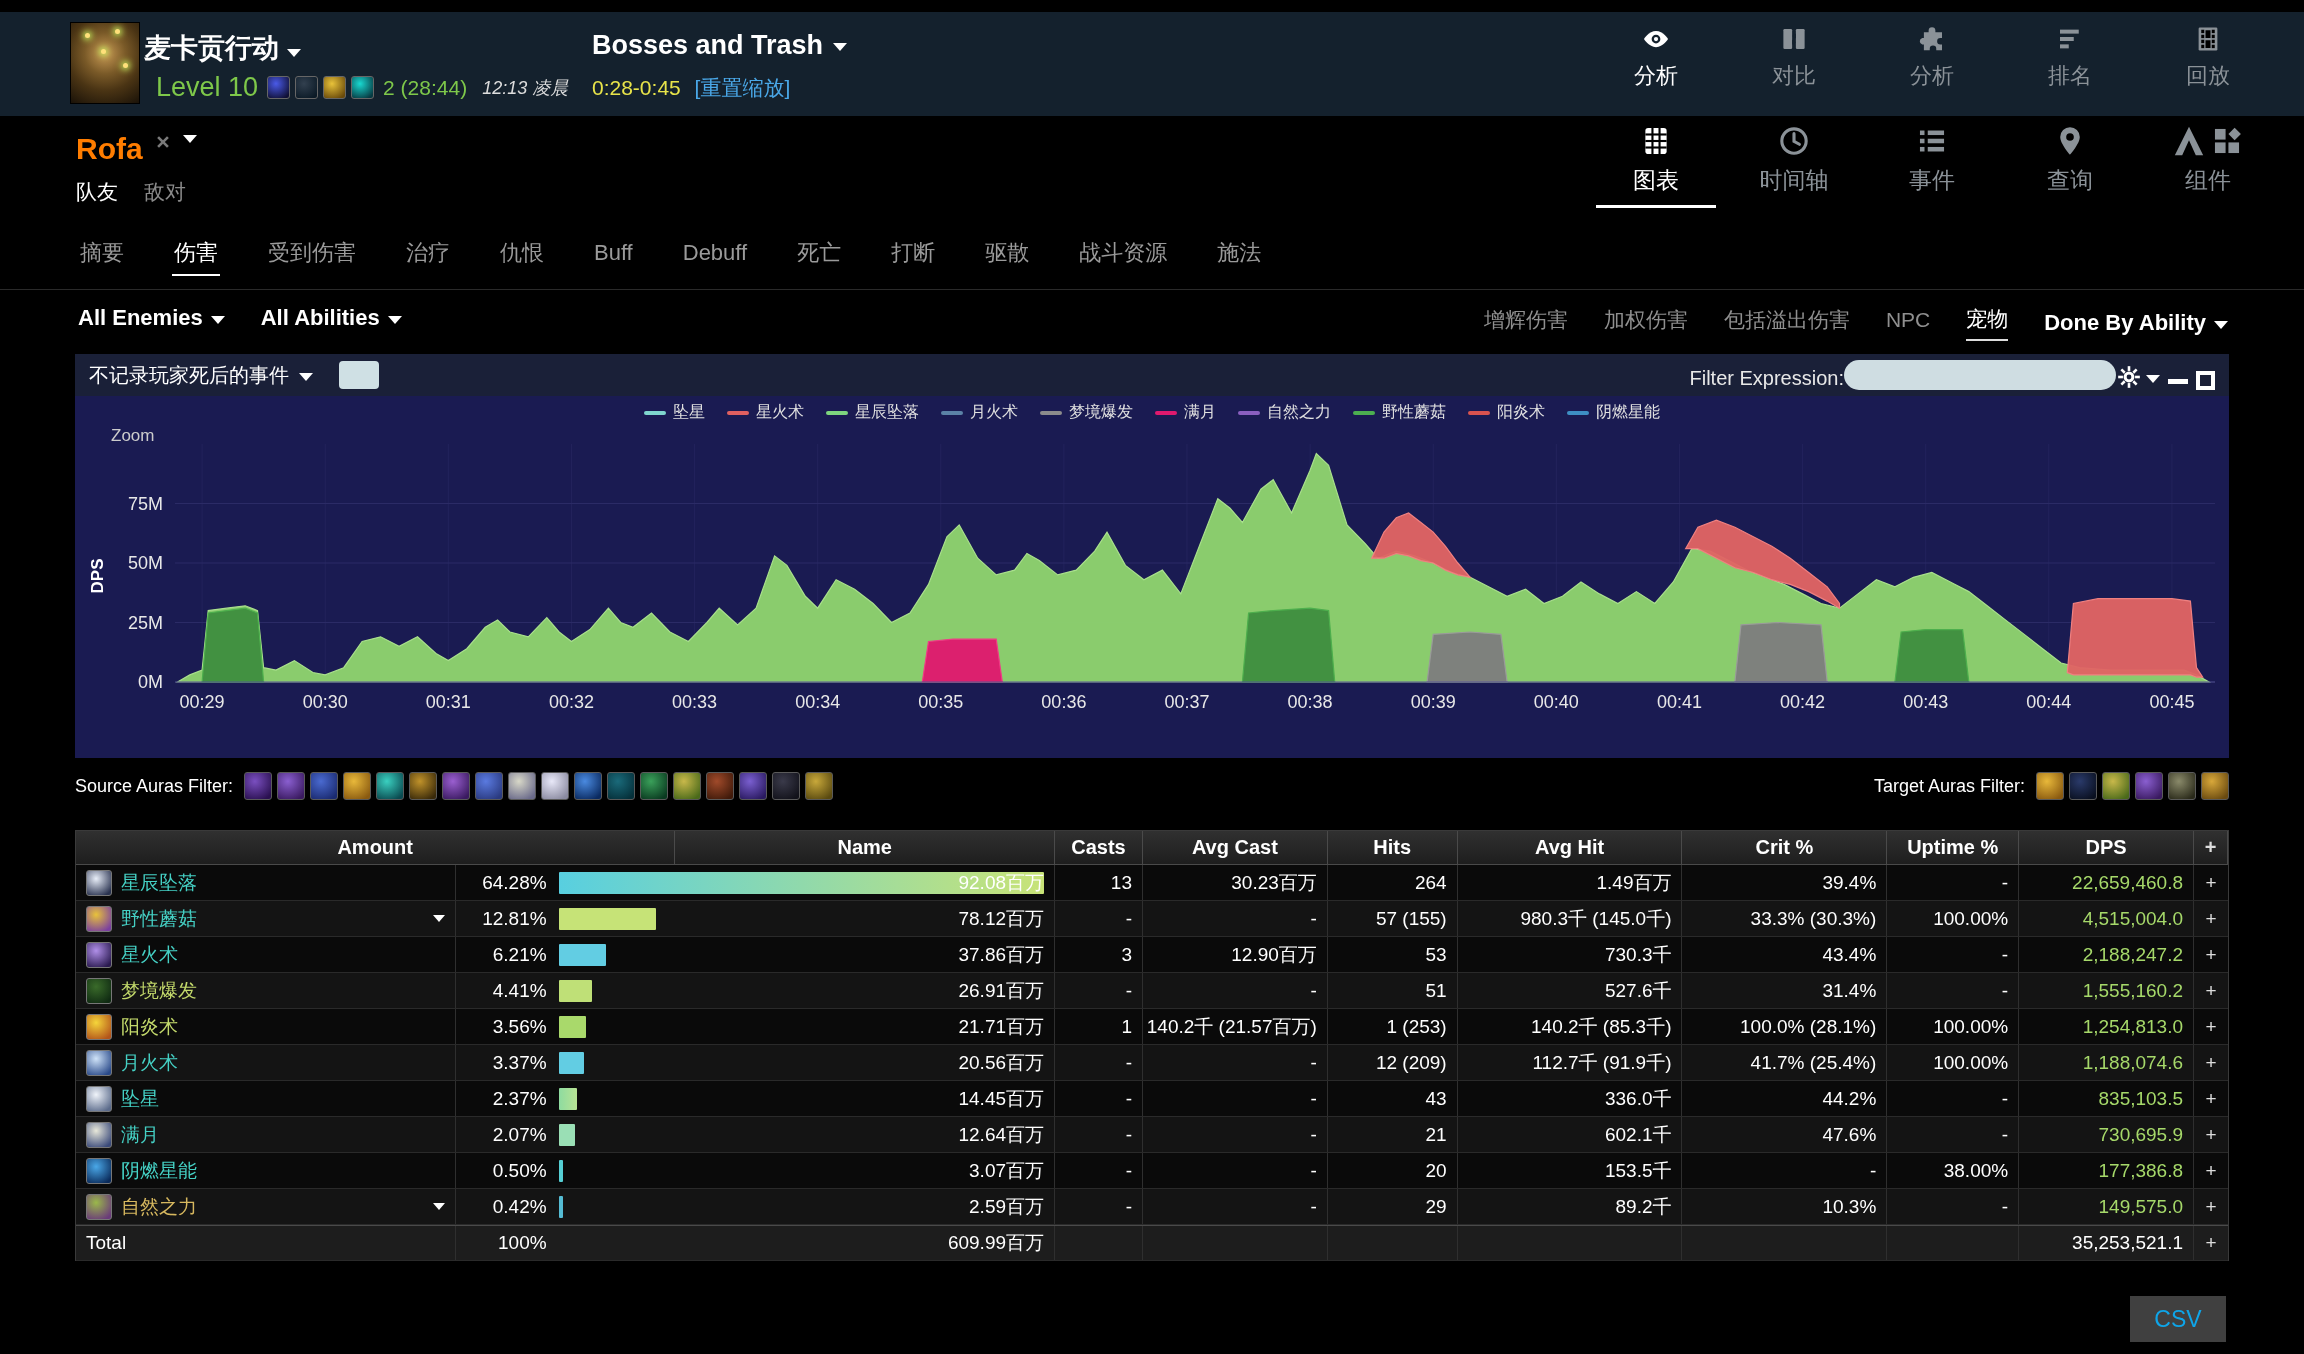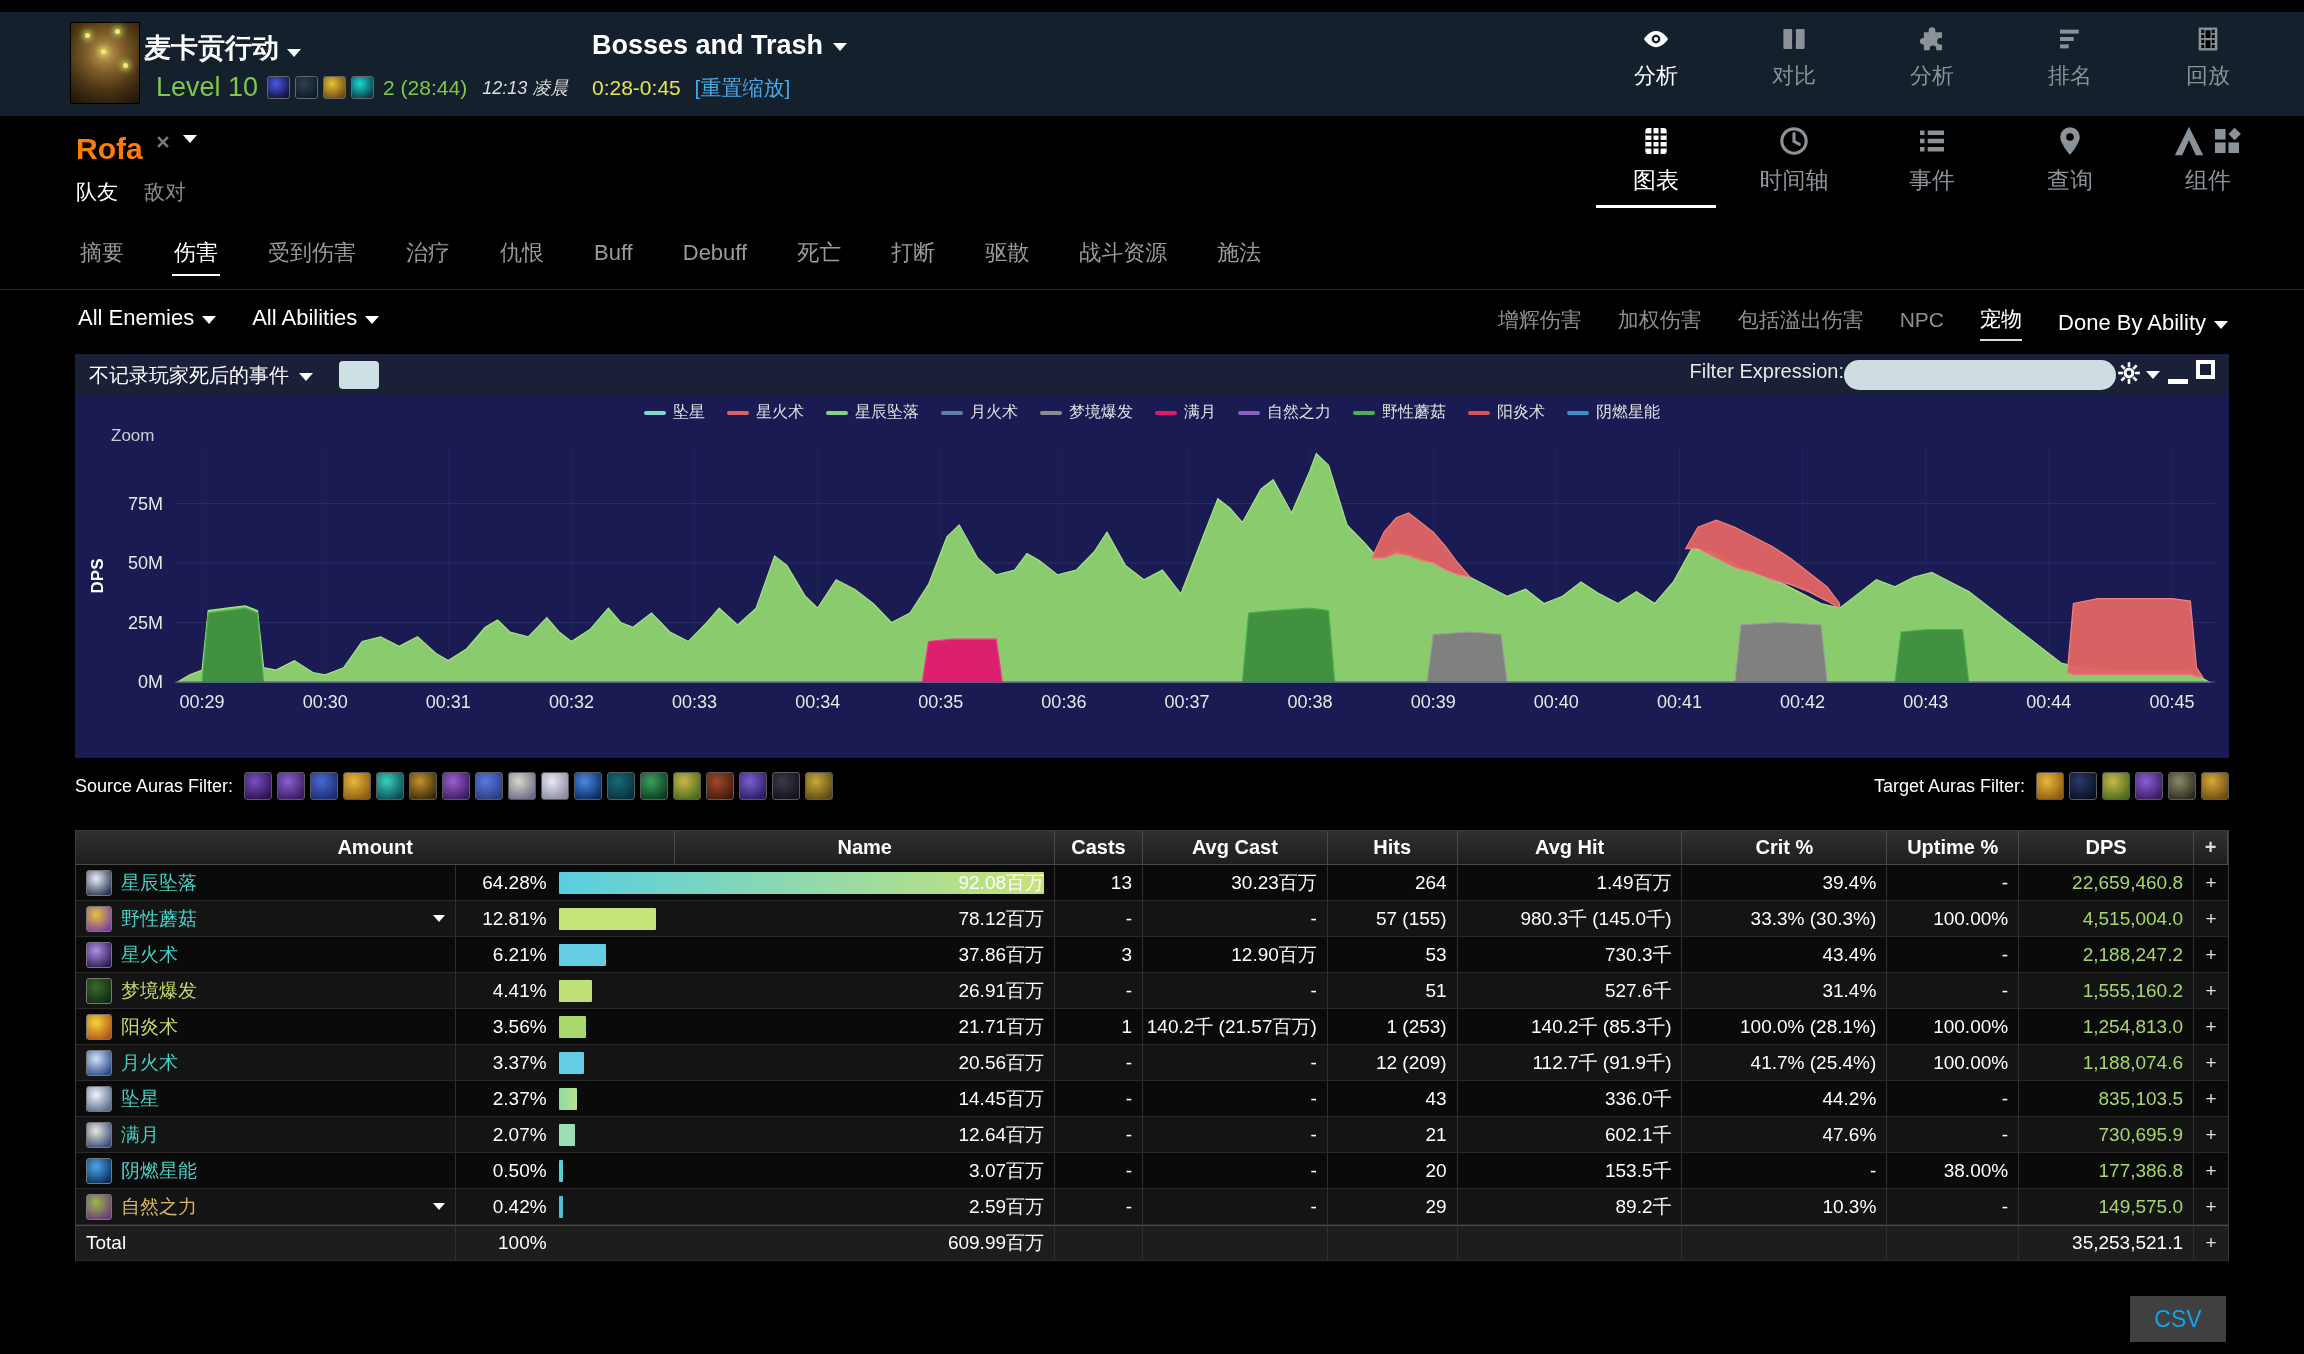--- a/index.html
+++ b/index.html
@@ -45,32 +45,32 @@
   
   .tabrow { position:absolute; left:0; top:216px; width:2304px; height:74px; background:#000;
             border-bottom:1px solid #2a2a2a; display:flex; align-items:center; gap:46px; padding-left:78px; }
   .tab { color:#9a9a9a; font-size:22px; cursor:pointer; position:relative; padding:14px 2px; }
   .tab.active { color:#fff; }
   .tab.active::after { content:""; position:absolute; left:0; right:0; bottom:6px; height:2px; background:#fff; }
 
   
   .filterrow { position:absolute; left:0; top:291px; width:2304px; height:60px; background:#000; }
   .fleft { position:absolute; left:78px; top:14px; display:flex; gap:36px; }
-  .fdrop { color:#fff; font-size:22px; font-weight:normal; display:flex; align-items:center; gap:8px; cursor:pointer; }
+  .fdrop { color:#fff; font-size:22px; font-weight:bold; display:flex; align-items:center; gap:8px; cursor:pointer; }
   .fright { position:absolute; right:76px; top:14px; display:flex; gap:36px; align-items:center; }
   .fopt { color:#8f8f8f; font-size:21px; cursor:pointer; padding-bottom:6px; }
   .fopt.active { color:#fff; border-bottom:2px solid #ddd; }
   .caret { display:inline-block; width:0; height:0; border-left:7px solid transparent; border-right:7px solid transparent; border-top:8px solid currentColor; margin-top:3px; }
 
   
   .chart-panel { position:absolute; left:75px; top:354px; width:2154px; height:404px; }
   .chart-head { height:42px; background:#1a2038; display:flex; align-items:center; padding:0 14px; }
   .death-filter { color:#fff; font-size:20px; display:flex; align-items:center; gap:10px; cursor:pointer; }
   .toggle { width:40px; height:28px; background:#cfe0e4; border-radius:4px; margin-left:26px; cursor:pointer; }
-  .chead-right { margin-left:auto; display:flex; align-items:flex-start; }
+  .chead-right { margin-left:auto; display:flex; align-items:flex-end; }
   .fe-label { color:#e8e8e8; font-size:20px; }
   .fe-input { width:272px; height:30px; border-radius:15px; border:none; background:#cfdde2; padding:0 12px; font-size:18px; color:#222; }
   .gear-wrap { display:flex; align-items:center; gap:4px; color:#fff; cursor:pointer; }
   .gear-wrap svg { width:26px; height:26px; fill:#fff; }
   .mini-btn { width:20px; height:5px; background:#fff; margin:0 8px; align-self:flex-end; margin-bottom:6px; cursor:pointer; }
   .maxi-btn { width:19px; height:19px; border:4px solid #fff; cursor:pointer; }
   .chart-body { position:relative; height:362px; background:#1a1b52; }
   .legend { position:absolute; left:0; right:0; top:6px; display:flex; justify-content:center; gap:22px; }
   .litem { display:flex; align-items:center; gap:7px; color:#e0e0e0; font-size:16px; }
   .lswatch { width:22px; height:4px; border-radius:2px; }

